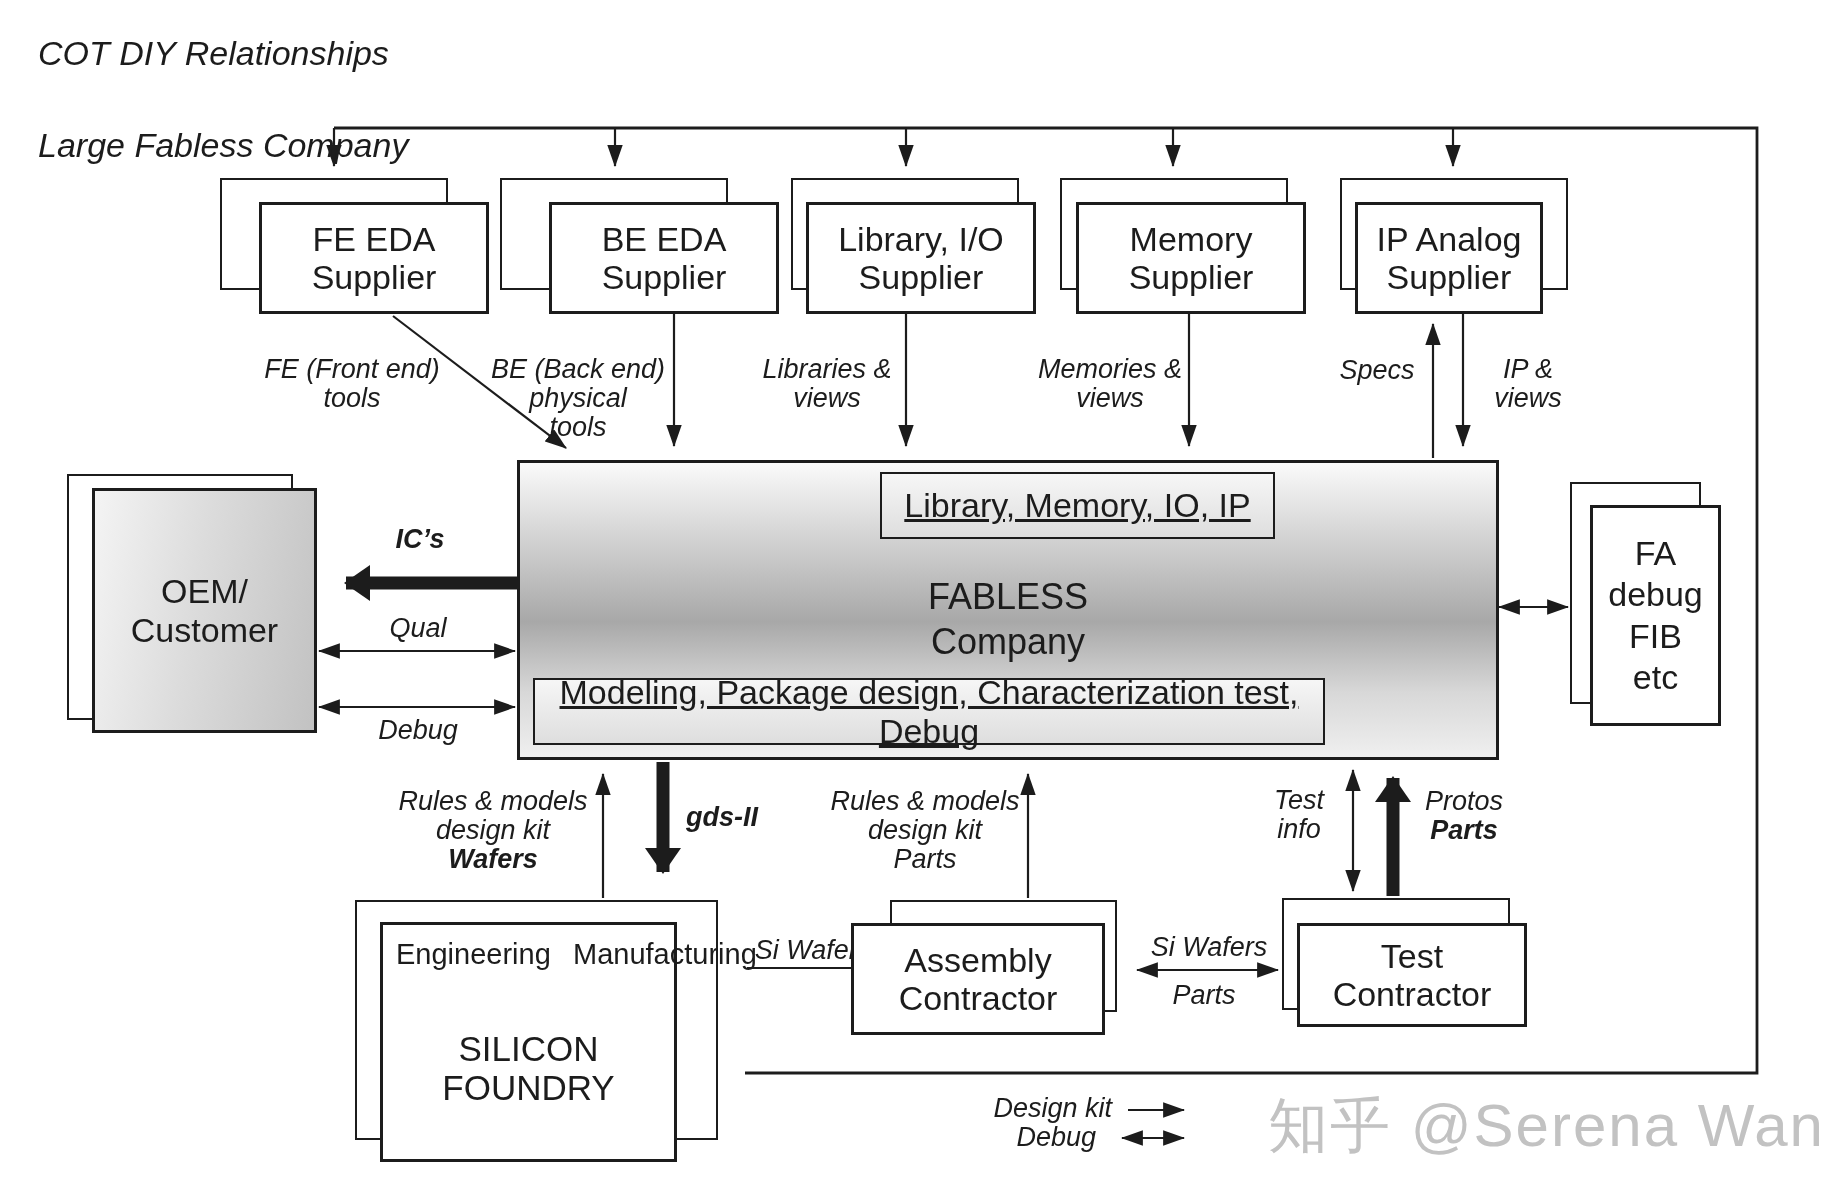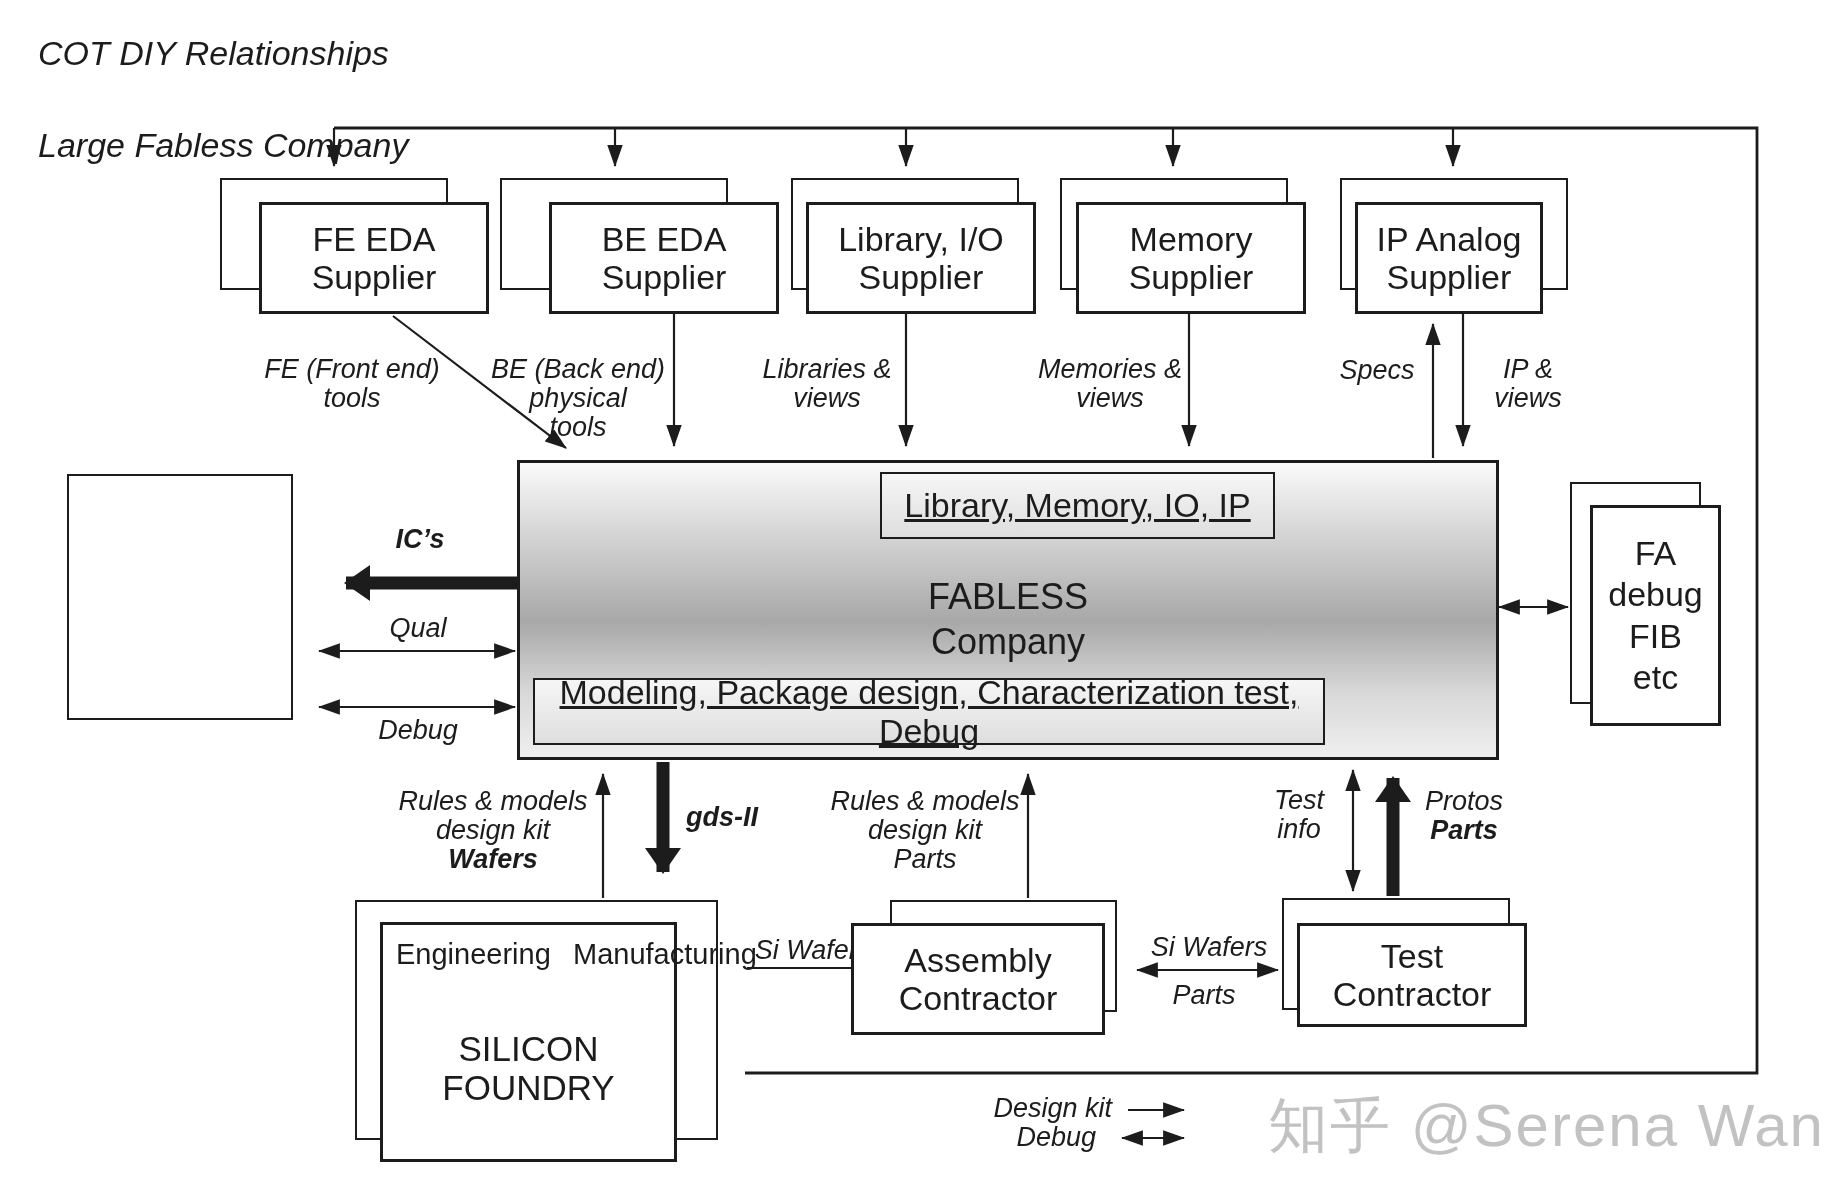--- a/index.html
+++ b/index.html
@@ -110,20 +110,22 @@
   <div class="ann" style="left:1528px;top:384px;">IP &amp;
 views</div>
 
   <div class="box fabless-grad" style="left:517px;top:460px;width:982px;height:300px;"></div>
   <div class="box sub-grad" style="left:880px;top:472px;width:395px;height:67px;border-width:2.5px;"><span>Library, Memory, IO, IP</span></div>
   <div class="ann" style="left:1008px;top:620px;font-style:normal;font-size:36px;line-height:1.24;">FABLESS
 Company</div>
   <div class="box sub-grad" style="left:533px;top:678px;width:792px;height:67px;border-width:2.5px;"><span>Modeling, Package design, Characterization test, Debug</span></div>
 
   <div class="backbox" style="left:67px;top:474px;width:226px;height:246px;"></div>
+  <div class="box grad" style="left:92px;top:488px;width:225px;height:245px;"><span>OEM/
+Customer</span></div>
   <div class="ann b" style="left:420px;top:539px;">IC’s</div>
   <div class="ann" style="left:418px;top:628px;">Qual</div>
   <div class="ann" style="left:418px;top:730px;">Debug</div>
 
   <div class="backbox" style="left:1570px;top:482px;width:131px;height:222px;"></div>
   <div class="box" style="left:1590px;top:505px;width:131px;height:221px;line-height:1.21;"><span>FA
 debug
 FIB
 etc</span></div>
 

